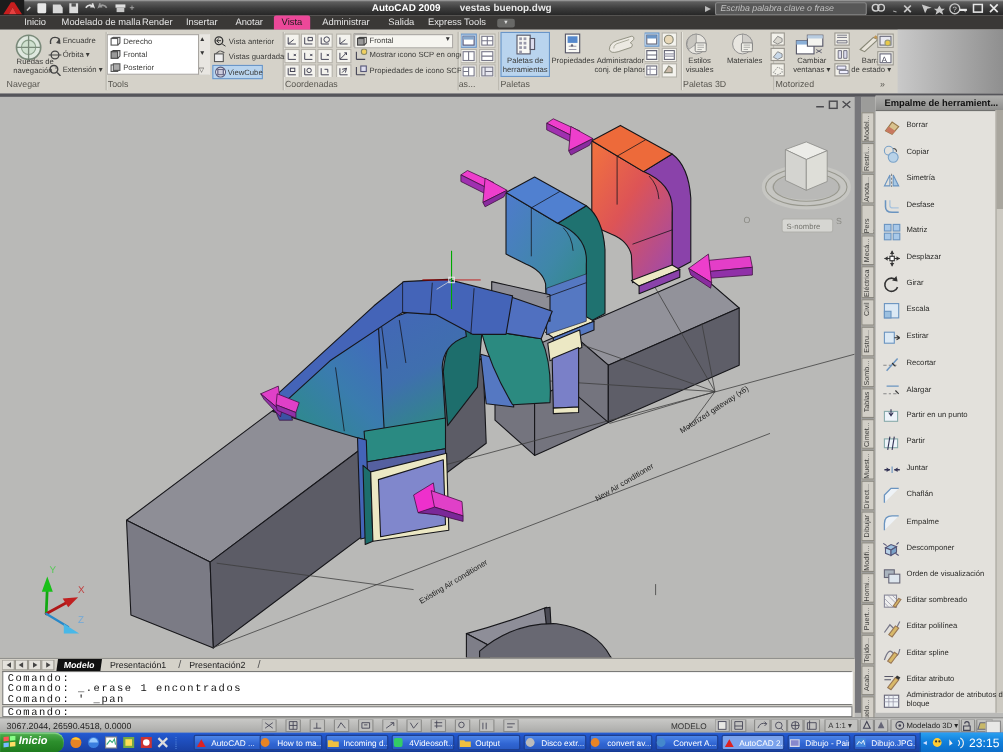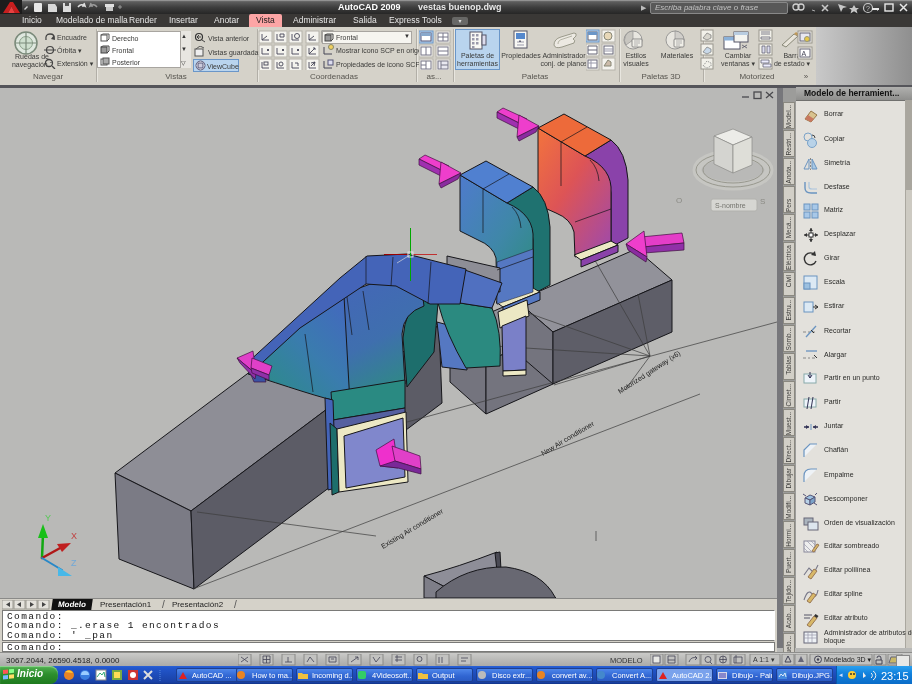--- a/index.html
+++ b/index.html
@@ -1,24 +1,24 @@
 <!DOCTYPE html>
 <html><head><meta charset="utf-8"><style>
 html,body{margin:0;padding:0;background:#888}
 #page{position:relative;width:912px;height:684px;overflow:hidden;font-family:"Liberation Sans",sans-serif;background:#b9b9b7}
 .abs{position:absolute}
 
 #title{left:0;top:0;width:912px;height:14px;background:linear-gradient(#a8a8a8 0%,#5e5e5e 12%,#3c3c3c 55%,#262626 100%)}
 #menurow{left:0;top:14px;width:912px;height:13px;background:#3a3836}
 .mtab{position:absolute;top:0;height:13px;line-height:13px;color:#e6e6e6;font-size:8.5px;padding:0 7px}
-.mtab.sel{background:#fca5a5;color:#1a1a1a;border-radius:2px 2px 0 0}
+.mtab.sel{background:#ec4899;color:#1a1a1a;border-radius:2px 2px 0 0}
 
 #ribbon{left:0;top:27px;width:912px;height:58px;background:#d5d2c9}
 #ribbon .sep{position:absolute;top:2px;width:1px;height:53px;background:#b2afa7;border-right:1px solid #e8e6df}
-.plabel{position:absolute;top:44px;height:12px;line-height:12px;font-size:8px;color:#57554f;text-align:center}
+.plabel{position:absolute;top:44px;height:12px;line-height:12px;font-size:8px;color:#57554f;}
 .pbtn{position:absolute;font-size:7px;color:#3a3a38;text-align:center;line-height:8px}
 #ribbonend{left:816px;top:27px;width:96px;height:58px;background:linear-gradient(90deg,#c9c9c9,#8f8f8f)}
 #ribline{left:0;top:85px;width:912px;height:3px;background:#55555a}
 
 #scene{left:0;top:88px}
 
 #palgap{left:777px;top:88px;width:6px;height:560px;background:#77777b}
 #paltabs{left:783px;top:88px;width:13px;height:560px;background:#9c9c9a}
 .ptab{position:absolute;left:0;width:12px;background:#d2cfc7;border:1px solid #8a8880;box-sizing:border-box;overflow:hidden}
 .ptab span{position:absolute;left:1px;top:2px;font-size:6.5px;color:#3a3a38;writing-mode:vertical-rl;transform:rotate(180deg)}
@@ -97,21 +97,21 @@
     <span class="abs" style="left:452px;top:3px;width:16px;height:8px;background:#686866;border-radius:2px;color:#ddd;font-size:6px;text-align:center;line-height:8px">▾</span>
   </div>
   <div class="abs" id="ribbon">
     <div class="sep" style="left:96px"></div>
       <div class="sep" style="left:257px"></div>
     <div class="sep" style="left:416px"></div>
       <div class="sep" style="left:453px"></div>
     <div class="sep" style="left:619px"></div>
       <div class="sep" style="left:703px"></div>
     <div class="plabel" style="left:6px;width:84px">Navegar</div>
-    <div class="plabel" style="left:98px;width:156px">Vistas</div>
+    <div class="plabel" style="left:98px;width:156px">Tools</div>
     <div class="plabel" style="left:259px;width:150px">Coordenadas</div>
     <div class="plabel" style="left:417px;width:34px">as...</div>
     <div class="plabel" style="left:455px;width:160px">Paletas</div>
     <div class="plabel" style="left:621px;width:80px">Paletas 3D</div>
     <div class="plabel" style="left:705px;width:104px">Motorized</div>
     <div class="plabel" style="left:800px;width:12px">»</div>
 
     <svg class="abs" style="left:12px;top:3px" width="28" height="26">
       <circle cx="14" cy="13" r="11" fill="#dfe8df" stroke="#7a8a7a" stroke-width="1.5"></circle>
       <circle cx="14" cy="13" r="6.5" fill="#cfe0cf" stroke="#8aa08a" stroke-width="1"></circle>
@@ -569,21 +569,21 @@
       </div>
     <div class="ptab" style="top:517px;height:27px">
         <span>Acab...</span>
       </div>
     <div class="ptab" style="top:545px;height:27px">
         <span>Suelo...</span>
       </div>
   </div>
   <div class="abs" id="palette"></div>
   <div class="abs" id="paltitle">
-      <b>Modelo de herramient...</b>
+      <b>Empalme de herramient...</b>
     </div>
   <div class="abs" id="palscroll"></div>
   <div class="abs" id="palthumb"></div>
   <div class="abs" id="palitems">
     <div class="pitem" style="top:104px">
         <svg width="18" height="18">
           <path d="M3,13 L9,5 L15,9 L9,16 Z" fill="#d8c28e" stroke="#96784a"></path>
           <path d="M3,13 L6,9 L12,13 L9,16 Z" fill="#c87860"></path>
         </svg>
         <span class="lbl">Borrar</span>

